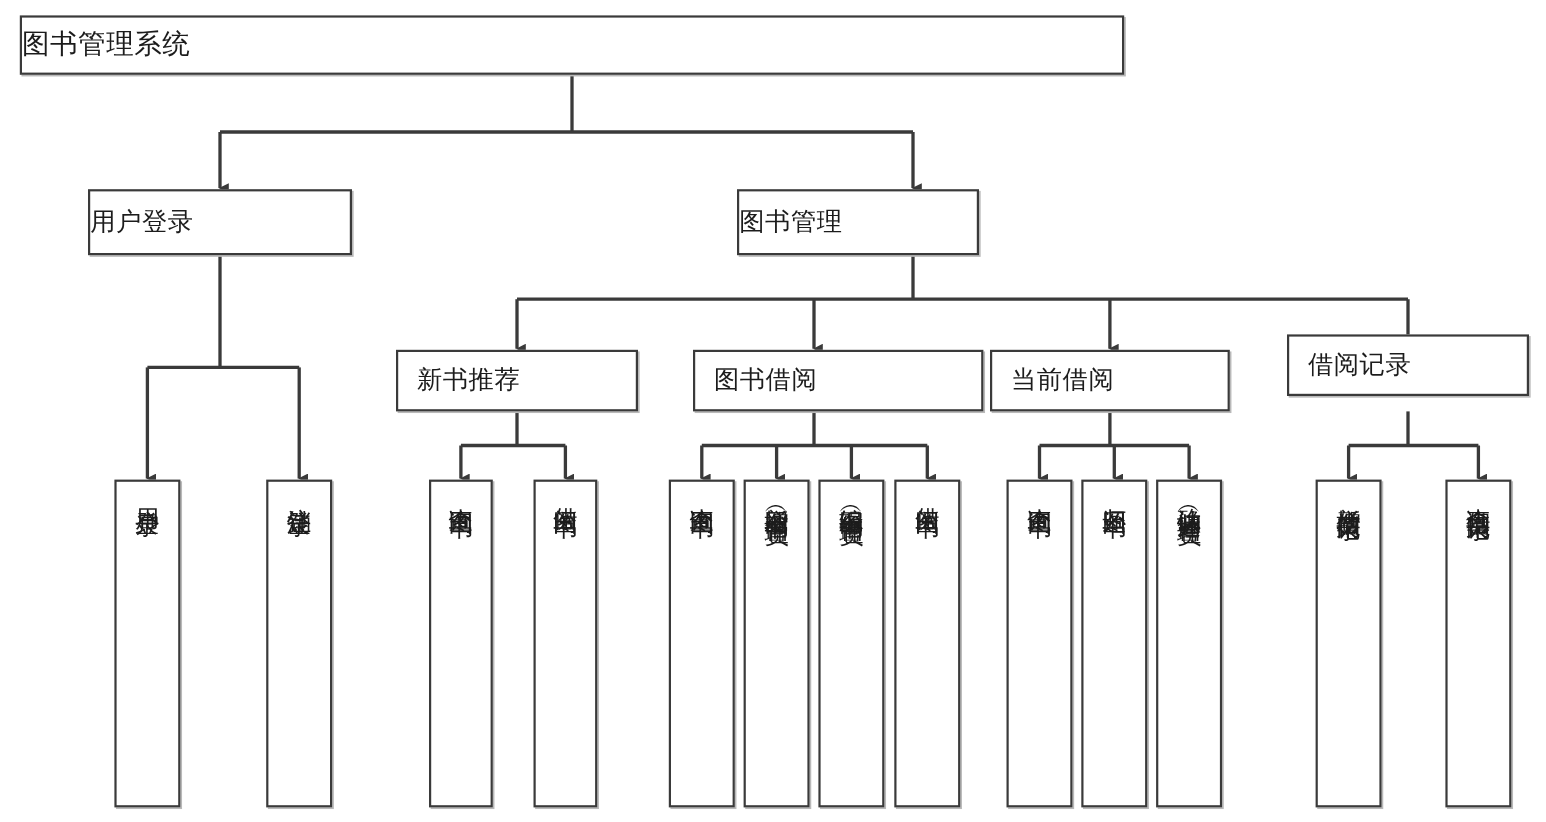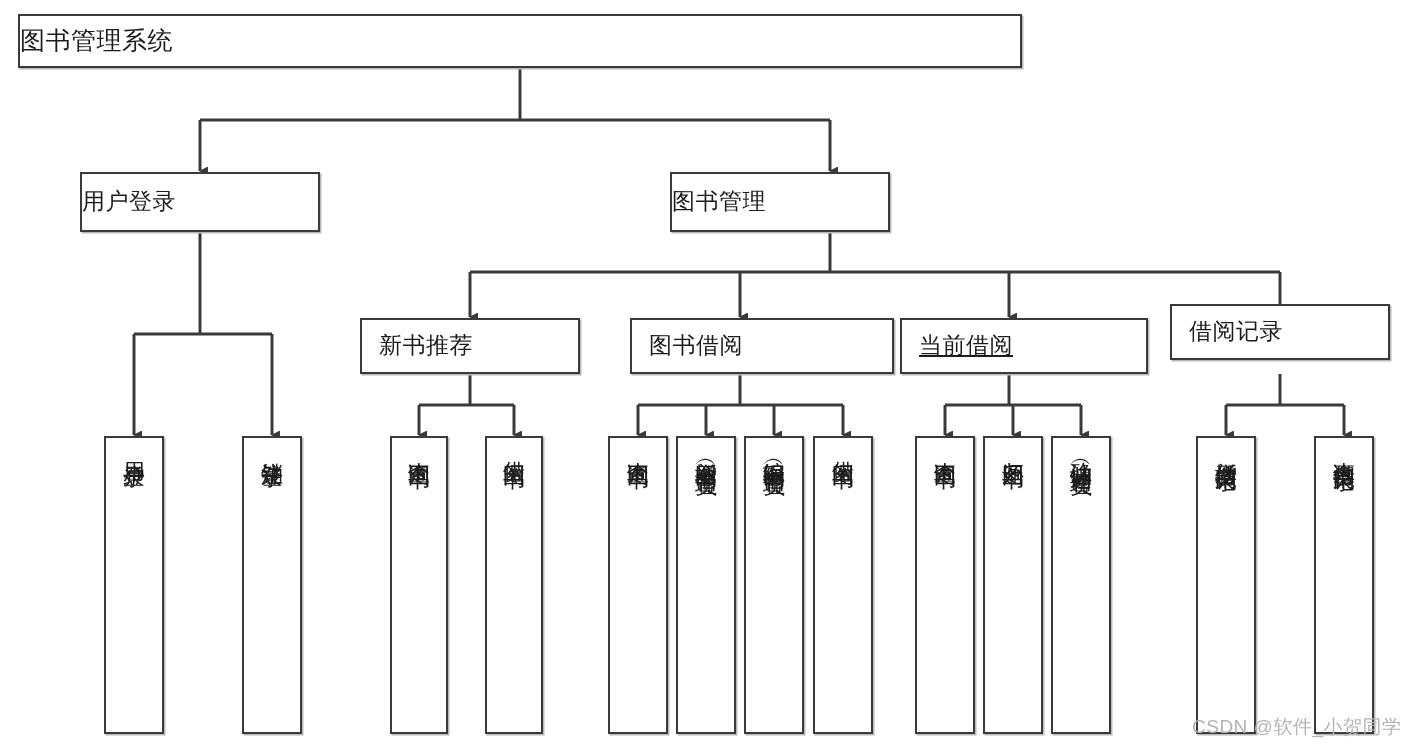--- a/index.html
+++ b/index.html
@@ -128,21 +128,21 @@
       </div>
       <div class="node-box level-2 horizontal" style="left: 670px; top: 172px; width: 220px; height: 60px;">
         <span class="node-label">图书管理</span>
       </div>
       <div class="node-box level-3 horizontal" style="left: 360px; top: 318px; width: 220px; height: 56px;">
         <span class="node-label">新书推荐</span>
       </div>
       <div class="node-box level-3 horizontal" style="left: 630px; top: 318px; width: 264px; height: 56px;">
         <span class="node-label">图书借阅</span>
       </div>
-      <div class="node-box level-3 horizontal" style="left: 900px; top: 318px; width: 248px; height: 56px; text-decoration: underline;">
+      <div class="node-box level-3 horizontal" style="left: 900px; top: 318px; width: 218px; height: 56px;">
         <span class="node-label">当前借阅</span>
       </div>
       <div class="node-box level-3 horizontal" style="left: 1170px; top: 304px; width: 220px; height: 56px;">
         <span class="node-label">借阅记录</span>
       </div>
       <div class="node-box level-4 vertical" style="left: 104px; top: 436px; width: 60px; height: 298px;">
         <span class="node-label">用户登录</span>
       </div>
       <div class="node-box level-4 vertical" style="left: 242px; top: 436px; width: 60px; height: 298px;">
         <span class="node-label">注销登录</span>
@@ -175,15 +175,14 @@
         <span class="node-label">确认归还（管理员）</span>
       </div>
       <div class="node-box level-4 vertical" style="left: 1196px; top: 436px; width: 60px; height: 298px;">
         <span class="node-label">新增借阅记录</span>
       </div>
       <div class="node-box level-4 vertical" style="left: 1314px; top: 436px; width: 60px; height: 298px;">
         <span class="node-label">查询借阅记录</span>
       </div>
     </div>
 
-  <div id="watermark" style="left: 1192px; top: 714px;">CSDN @软件_小贺同学</div>
 
 </div>
 
 </body></html>

